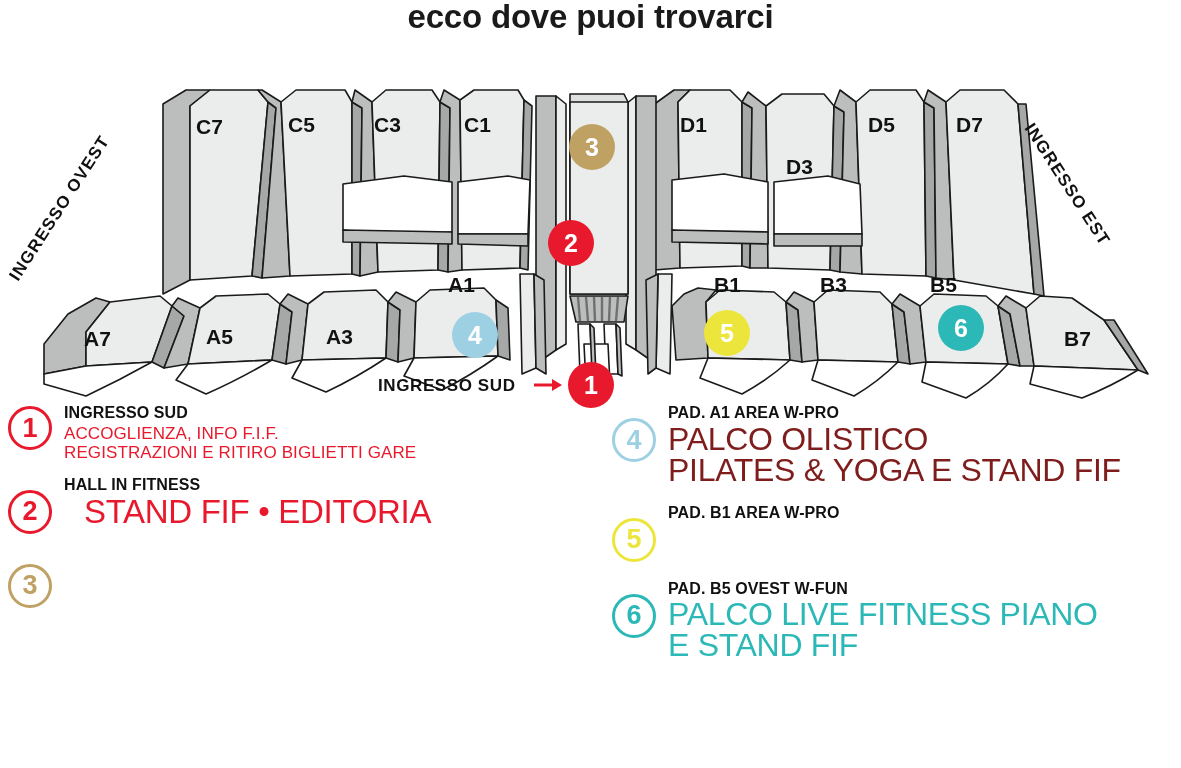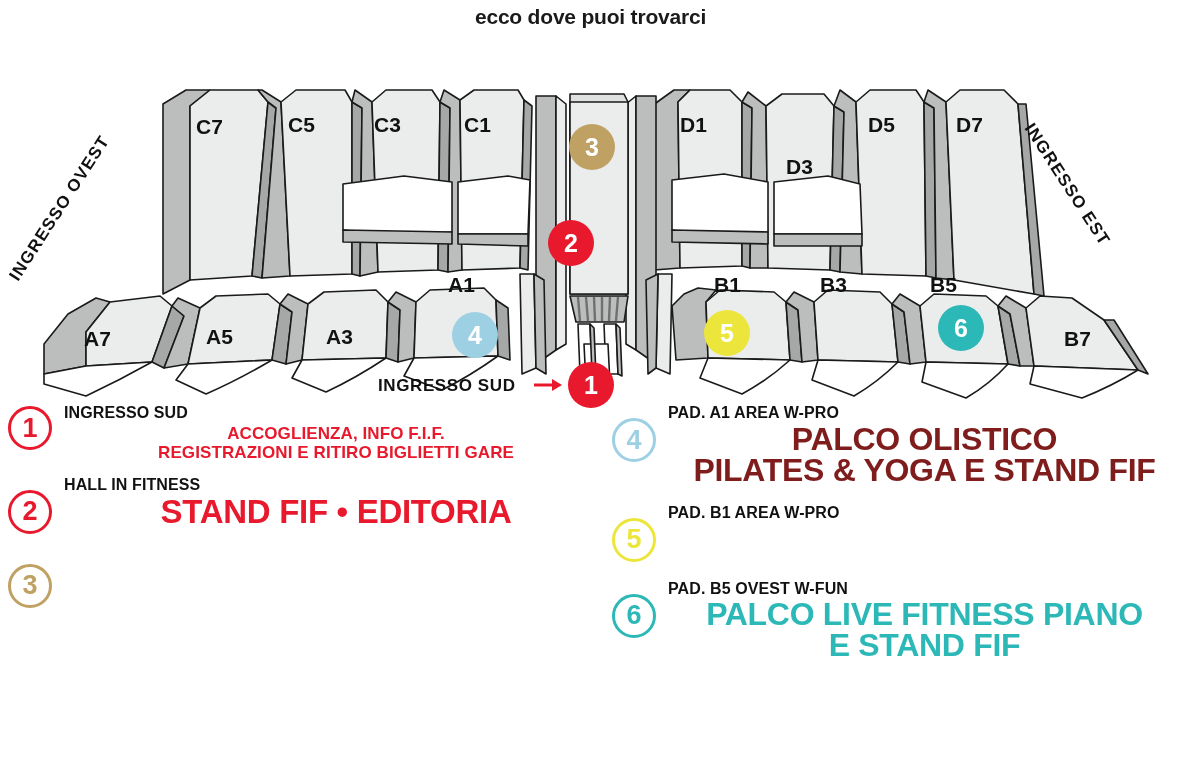--- a/index.html
+++ b/index.html
@@ -4,21 +4,21 @@
 <style>
   html,body{margin:0;padding:0;}
   body{
     width:1181px;height:768px;background:#ffffff;
     font-family:"Liberation Sans", sans-serif;
     overflow:hidden;position:relative;
   }
   #page-title{
     position:absolute;top:0;left:0;width:1181px;height:34px;
     display:flex;align-items:center;justify-content:center;
-    font-size:21px;font-weight:600;color:#1a1a1a;letter-spacing:-0.2px;
+    font-size:33px;font-weight:600;color:#1a1a1a;letter-spacing:-0.2px;
   }
   #map-wrap{position:absolute;top:44px;left:0;width:1181px;height:368px;}
   #map-svg{display:block;}
 
   .hall-label{font-family:"Liberation Sans",sans-serif;font-weight:700;font-size:21px;fill:#111;}
   .entrance-label{font-family:"Liberation Sans",sans-serif;font-weight:700;font-size:17px;fill:#111;letter-spacing:1.2px;}
   .sud-label{font-family:"Liberation Sans",sans-serif;font-weight:700;font-size:17px;fill:#111;letter-spacing:0.6px;}
   .marker-num{font-family:"Liberation Sans",sans-serif;font-weight:700;font-size:25px;fill:#ffffff;text-anchor:middle;}
 
   
@@ -34,29 +34,29 @@
     display:flex;align-items:center;justify-content:center;
     font-size:27px;font-weight:700;line-height:1;
     margin-right:12px;margin-top:14px;
   }
   .legend-text{flex:1 1 auto;min-width:0;}
   .legend-sub{
     font-size:16px;font-weight:700;color:#111;
     letter-spacing:0.1px;line-height:1.16;margin:0 0 1px 0;white-space:nowrap;
   }
   .legend-main{
-    font-weight:700;line-height:0.97;margin:0;
-    letter-spacing:-0.3px;white-space:nowrap;text-align:center;
+    font-weight:400;line-height:0.97;margin:0;
+    letter-spacing:-0.3px;white-space:nowrap;
   }
   .legend-main .ln{display:block;}
 
   
   .li-1 .legend-main{font-size:17px;letter-spacing:0.1px;line-height:1.13;}
   .li-1 .legend-circle{margin-top:2px;}
-  .li-2 .legend-main{font-size:33px;}
+  .li-2 .legend-main{font-size:33px;margin-left:20px;}
   .li-3 .legend-main{font-size:31px;}
   .li-4 .legend-main{font-size:32px;}
   .li-5 .legend-main{font-size:31px;}
   .li-6 .legend-main{font-size:32px;}
 
   .li-1{margin-bottom:14px;}
   .li-2{margin-bottom:16px;}
   .li-4{margin-bottom:18px;}
   .li-5{margin-bottom:18px;}
 </style>

